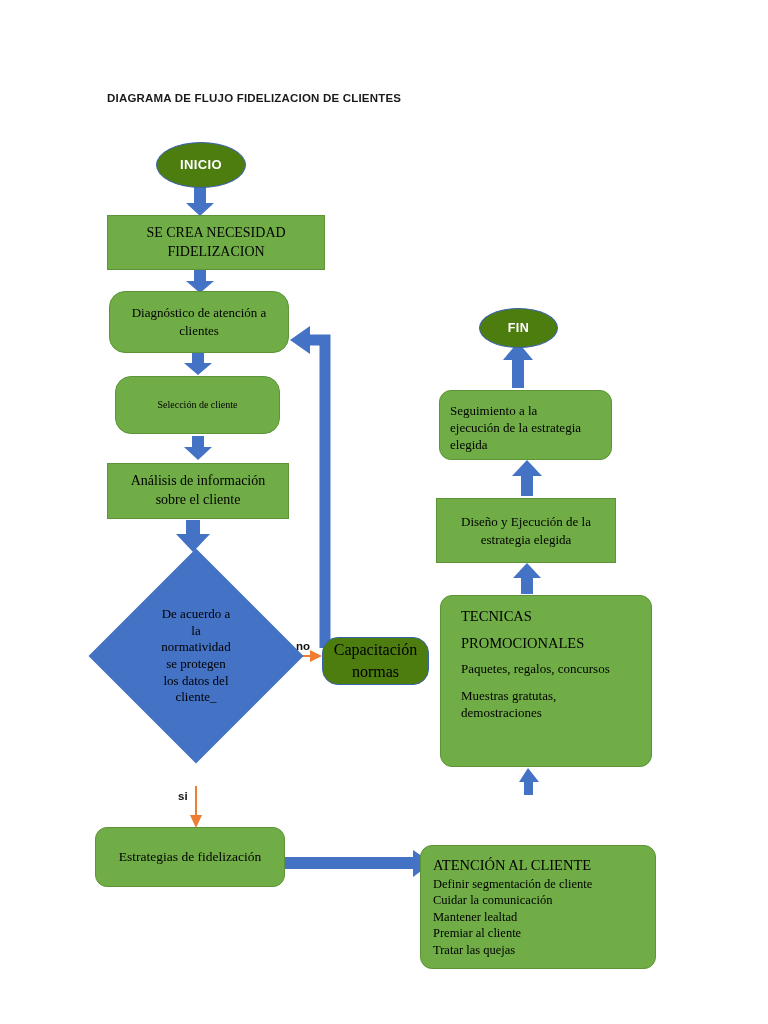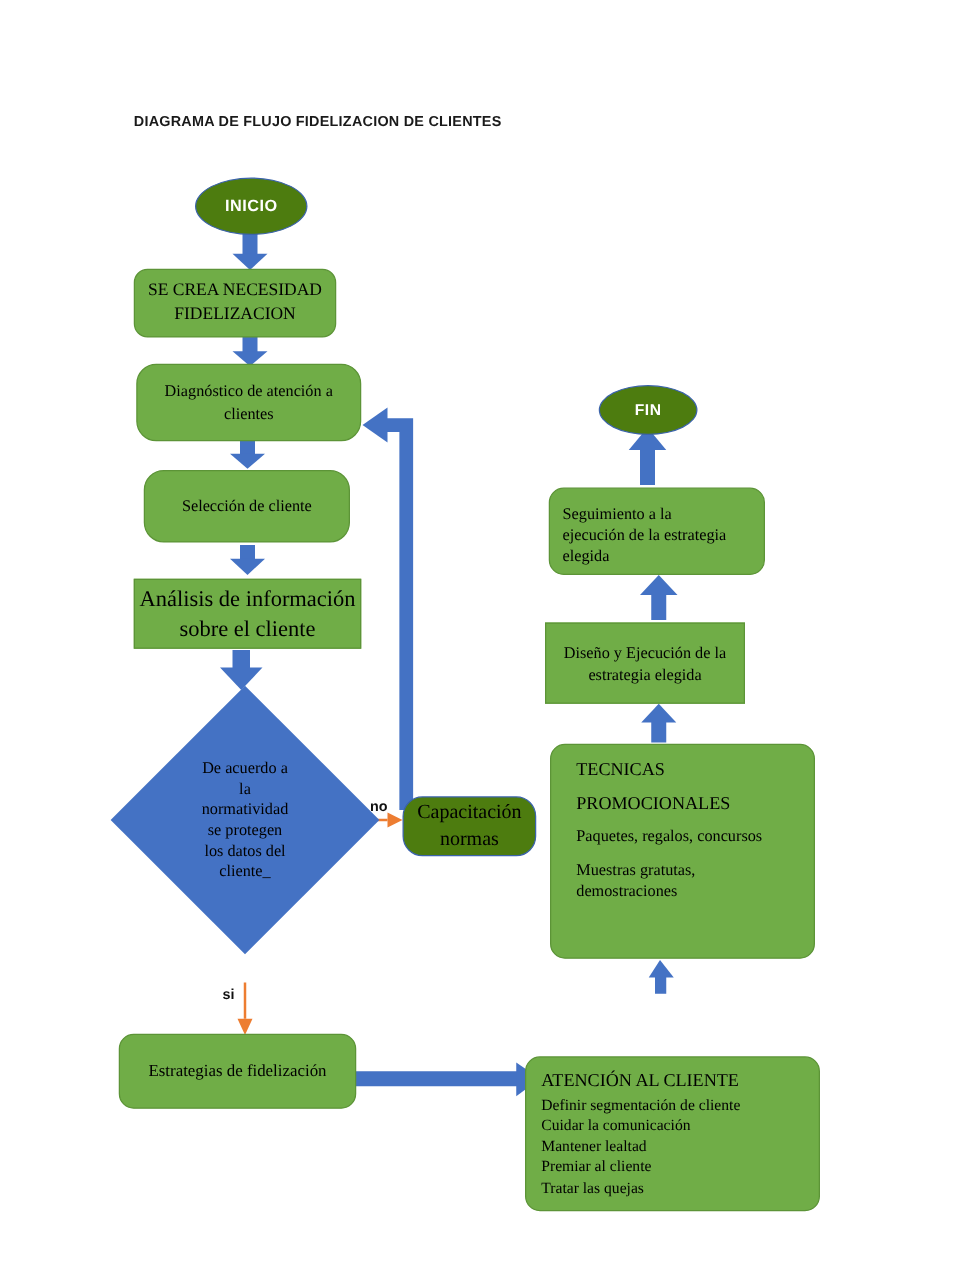--- a/index.html
+++ b/index.html
@@ -223,35 +223,35 @@
     <g>
       <rect x="512" y="355" width="12" height="33" fill="#4472C4"></rect>
       <polygon points="503,360 533,360 518,342" fill="#4472C4"></polygon>
     </g>
   </svg>
 
   <div class="node ellipse blue" style="left:156px; top:142px; width:90px; height:46px; font-size:13px;">
     <span>INICIO</span>
   </div>
 
-  <div class="node green square" style="left:107px; top:215px; width:162px; height:55px; font-size:14px;border-radius:11px;">
+  <div class="node green square" style="left:107px; top:215px; width:218px; height:55px; font-size:14px;">
     <span>SE CREA NECESIDAD</span>
     <span>FIDELIZACION</span>
   </div>
 
   <div class="node green rounded" style="left:109px; top:291px; width:180px; height:62px; font-size:13px;">
     <span>Diagnóstico de atención a</span>
     <span>clientes</span>
   </div>
 
-  <div class="node green rounded" style="left:115px; top:376px; width:165px; height:58px; font-size:13px;">
+  <div class="node green rounded" style="left:115px; top:376px; width:165px; height:58px; font-size:10px;">
     <span>Selección de cliente</span>
   </div>
 
-  <div class="node green square" style="left:107px; top:463px; width:182px; height:56px; font-size:18px;text-align:right;">
+  <div class="node green square" style="left:107px; top:463px; width:182px; height:56px; font-size:14px;text-align:right;">
     <span>Análisis de información</span>
     <span>sobre el cliente</span>
   </div>
 
   <div class="diamond-wrap" style="left:120px; top:580px; width:152px; height:152px;">
     <div class="diamond-shape"></div>
     <div class="diamond-text">
       <span>De acuerdo a</span>
       <span>la</span>
       <span>normatividad</span>
@@ -284,21 +284,21 @@
   </div>
 
   <div class="listbox green rounded-lg tecnicas" style="left:440px; top:595px; width:212px; height:172px; padding:12px 0 0 20px;">
     <span class="lb-head">TECNICAS</span>
     <span class="lb-head">PROMOCIONALES</span>
     <span class="lb-line">Paquetes, regalos, concursos</span>
     <span class="lb-line" style="margin-bottom:0;">Muestras gratutas,</span>
     <span class="lb-line">demostraciones</span>
   </div>
 
-  <div class="node green square" style="left:436px; top:498px; width:160px; height:65px; font-size:13px;">
+  <div class="node green square" style="left:436px; top:498px; width:180px; height:65px; font-size:13px;">
     <span>Diseño y Ejecución de la</span>
     <span>estrategia elegida</span>
   </div>
 
   <div class="listbox green rounded-lg" style="left:439px; top:390px; width:173px; height:70px; padding:12px 0 0 10px;">
     <span class="lb-line" style="font-size:13px;">Seguimiento a la</span>
     <span class="lb-line" style="font-size:13px;">ejecución de la estrategia</span>
     <span class="lb-line" style="font-size:13px;">elegida</span>
   </div>
 

